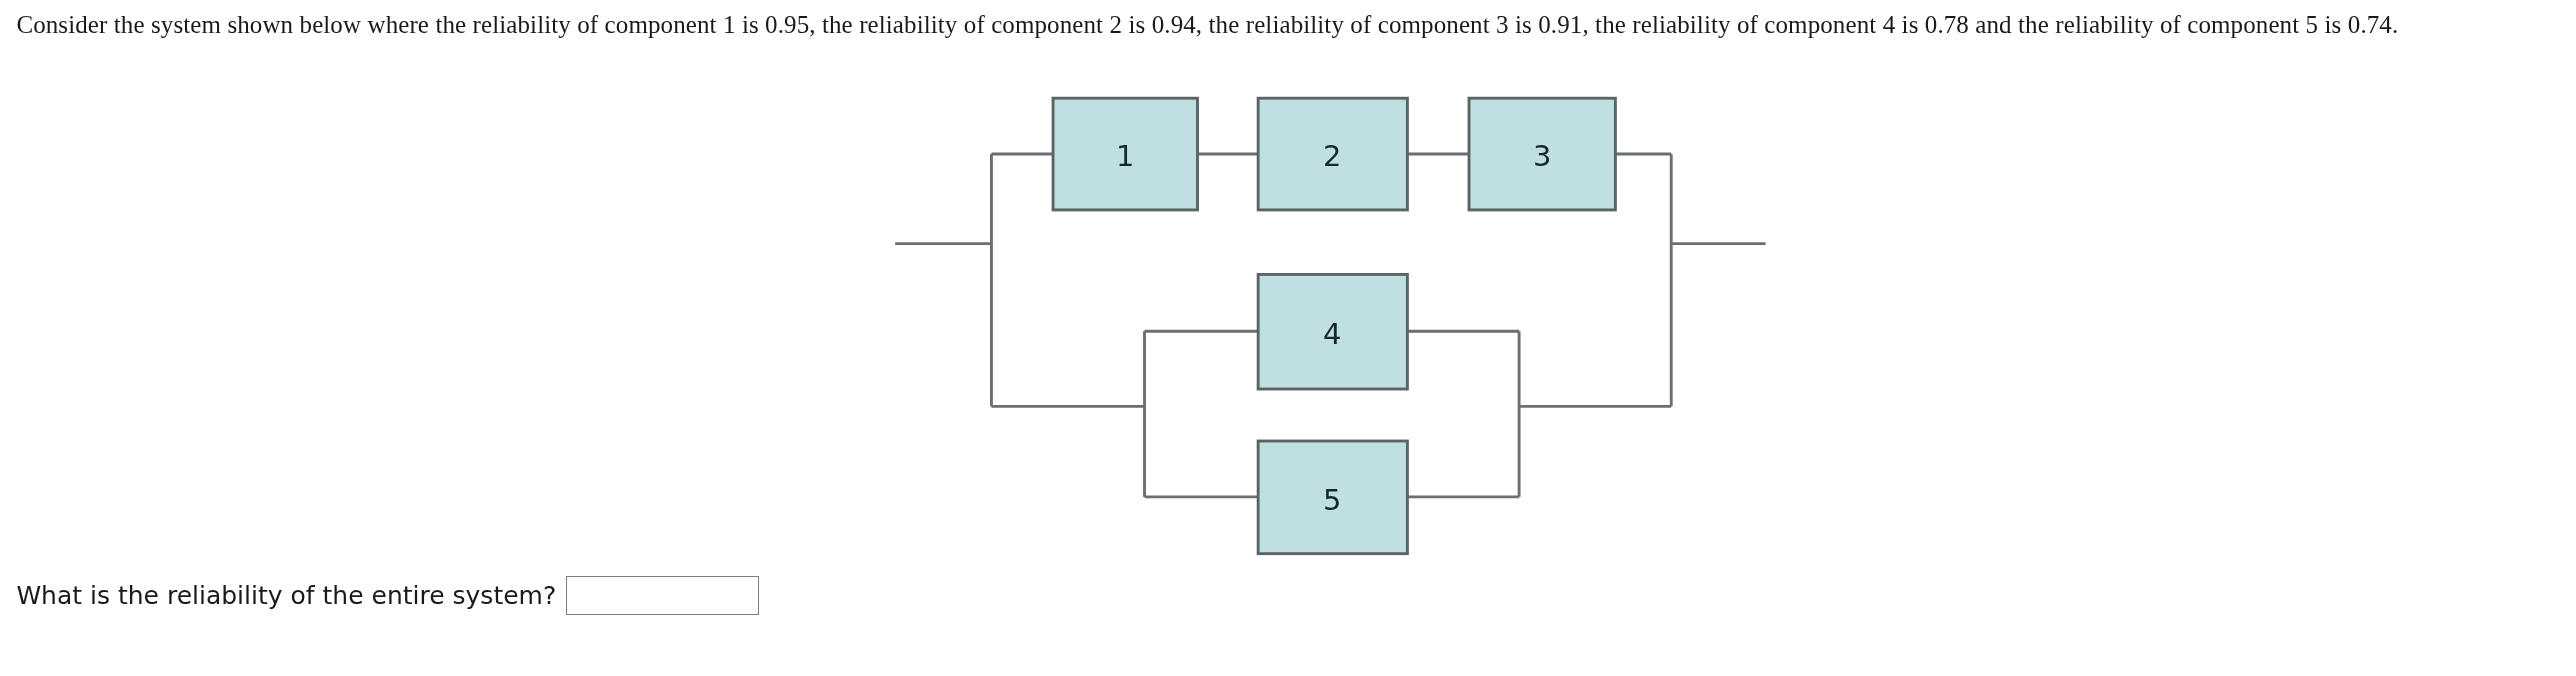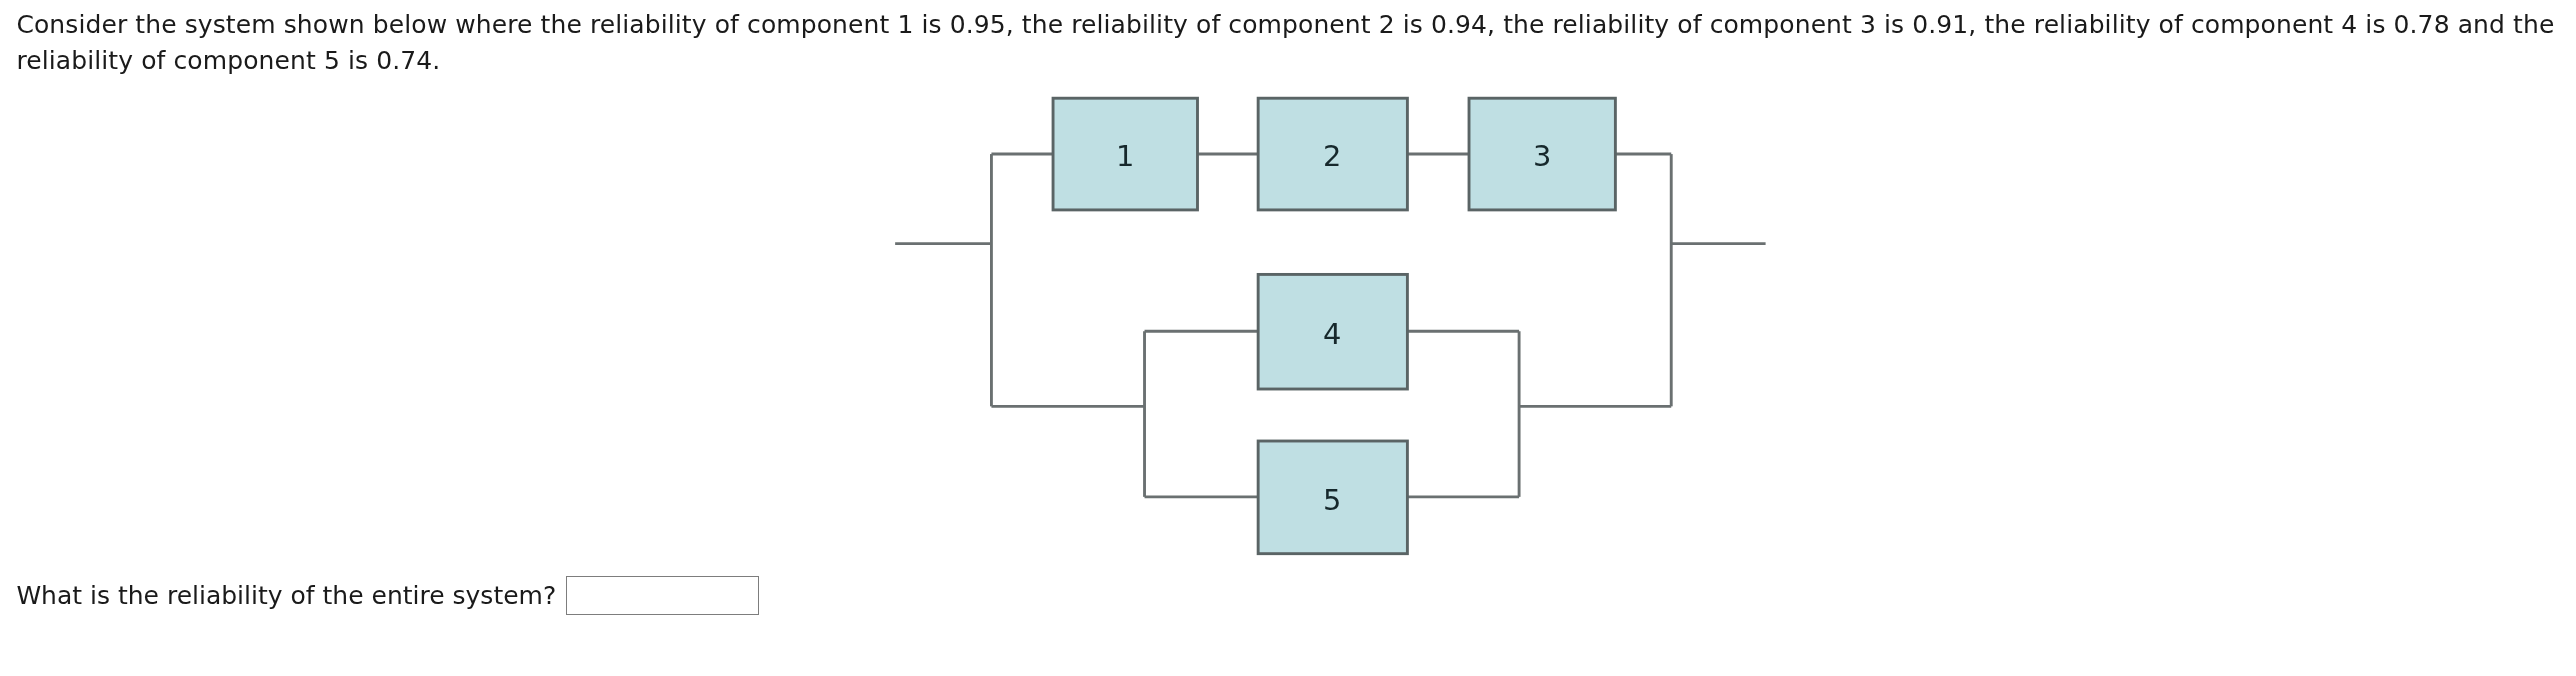--- a/index.html
+++ b/index.html
@@ -24,20 +24,21 @@
   .prompt {
     position: absolute;
     left: 16.4px;
     top: 6.7px;
     width: 2553px;
     font-size: 25px;
     line-height: 36px;
     color: #1a1a1a;
     letter-spacing: 0.1px;
     white-space: normal;
+    font-family: Liberation Serif, serif;
   }
 
   
   #diagram {
     position: absolute;
     left: 0;
     top: 0;
     width: 2576px;
     height: 597px;
     pointer-events: none;

